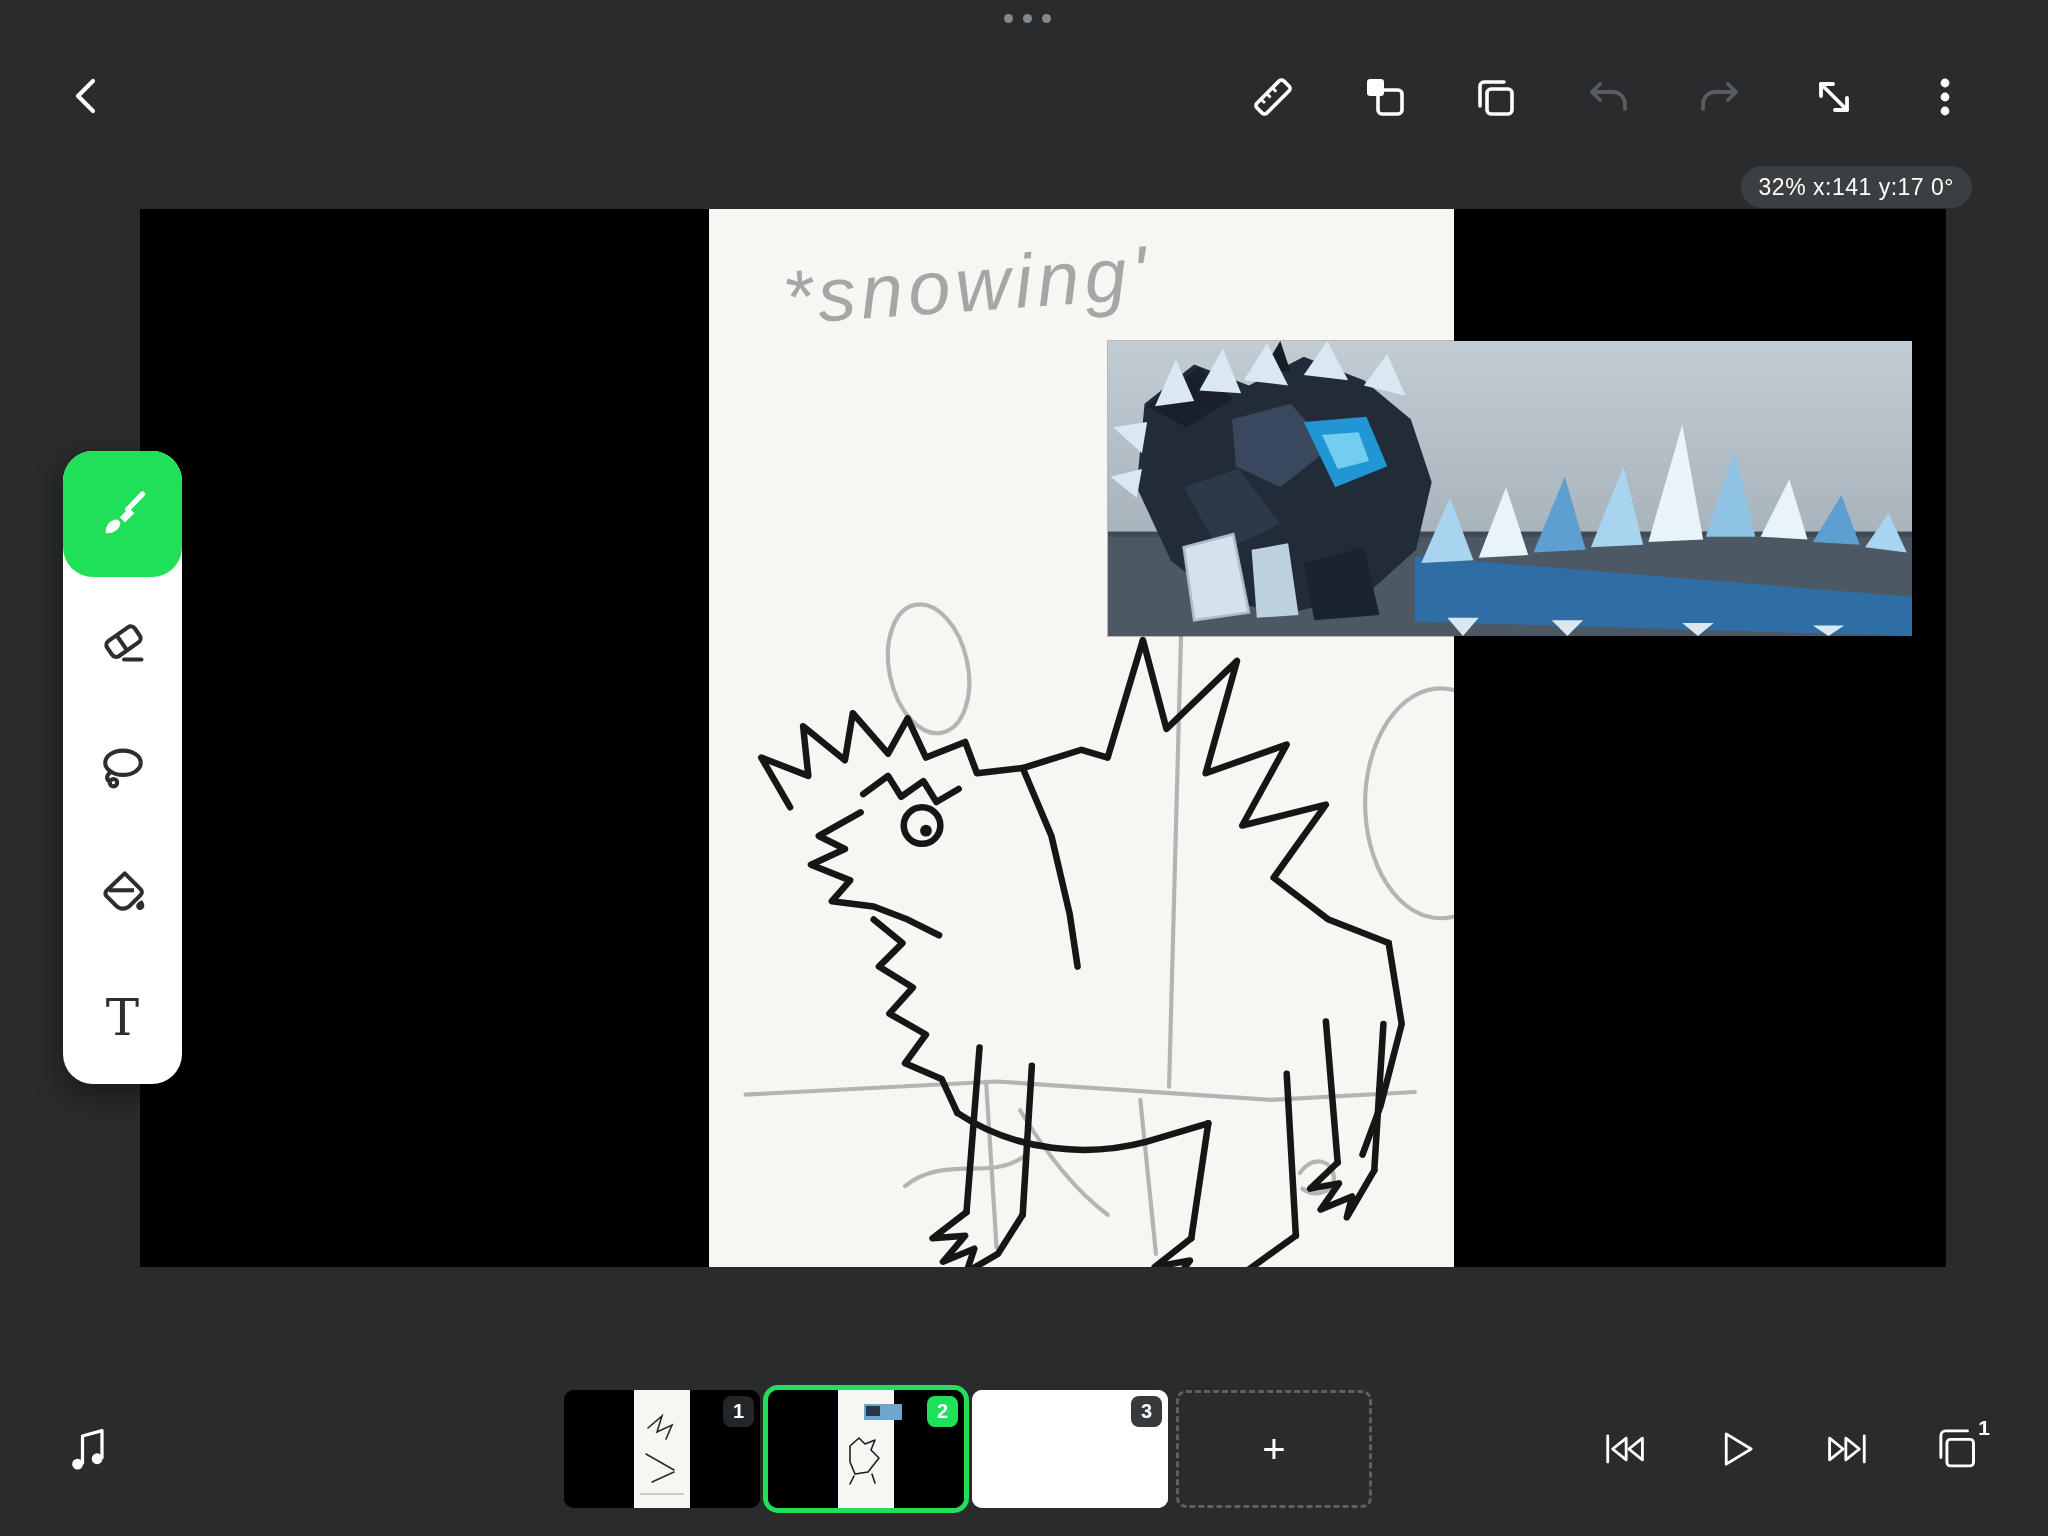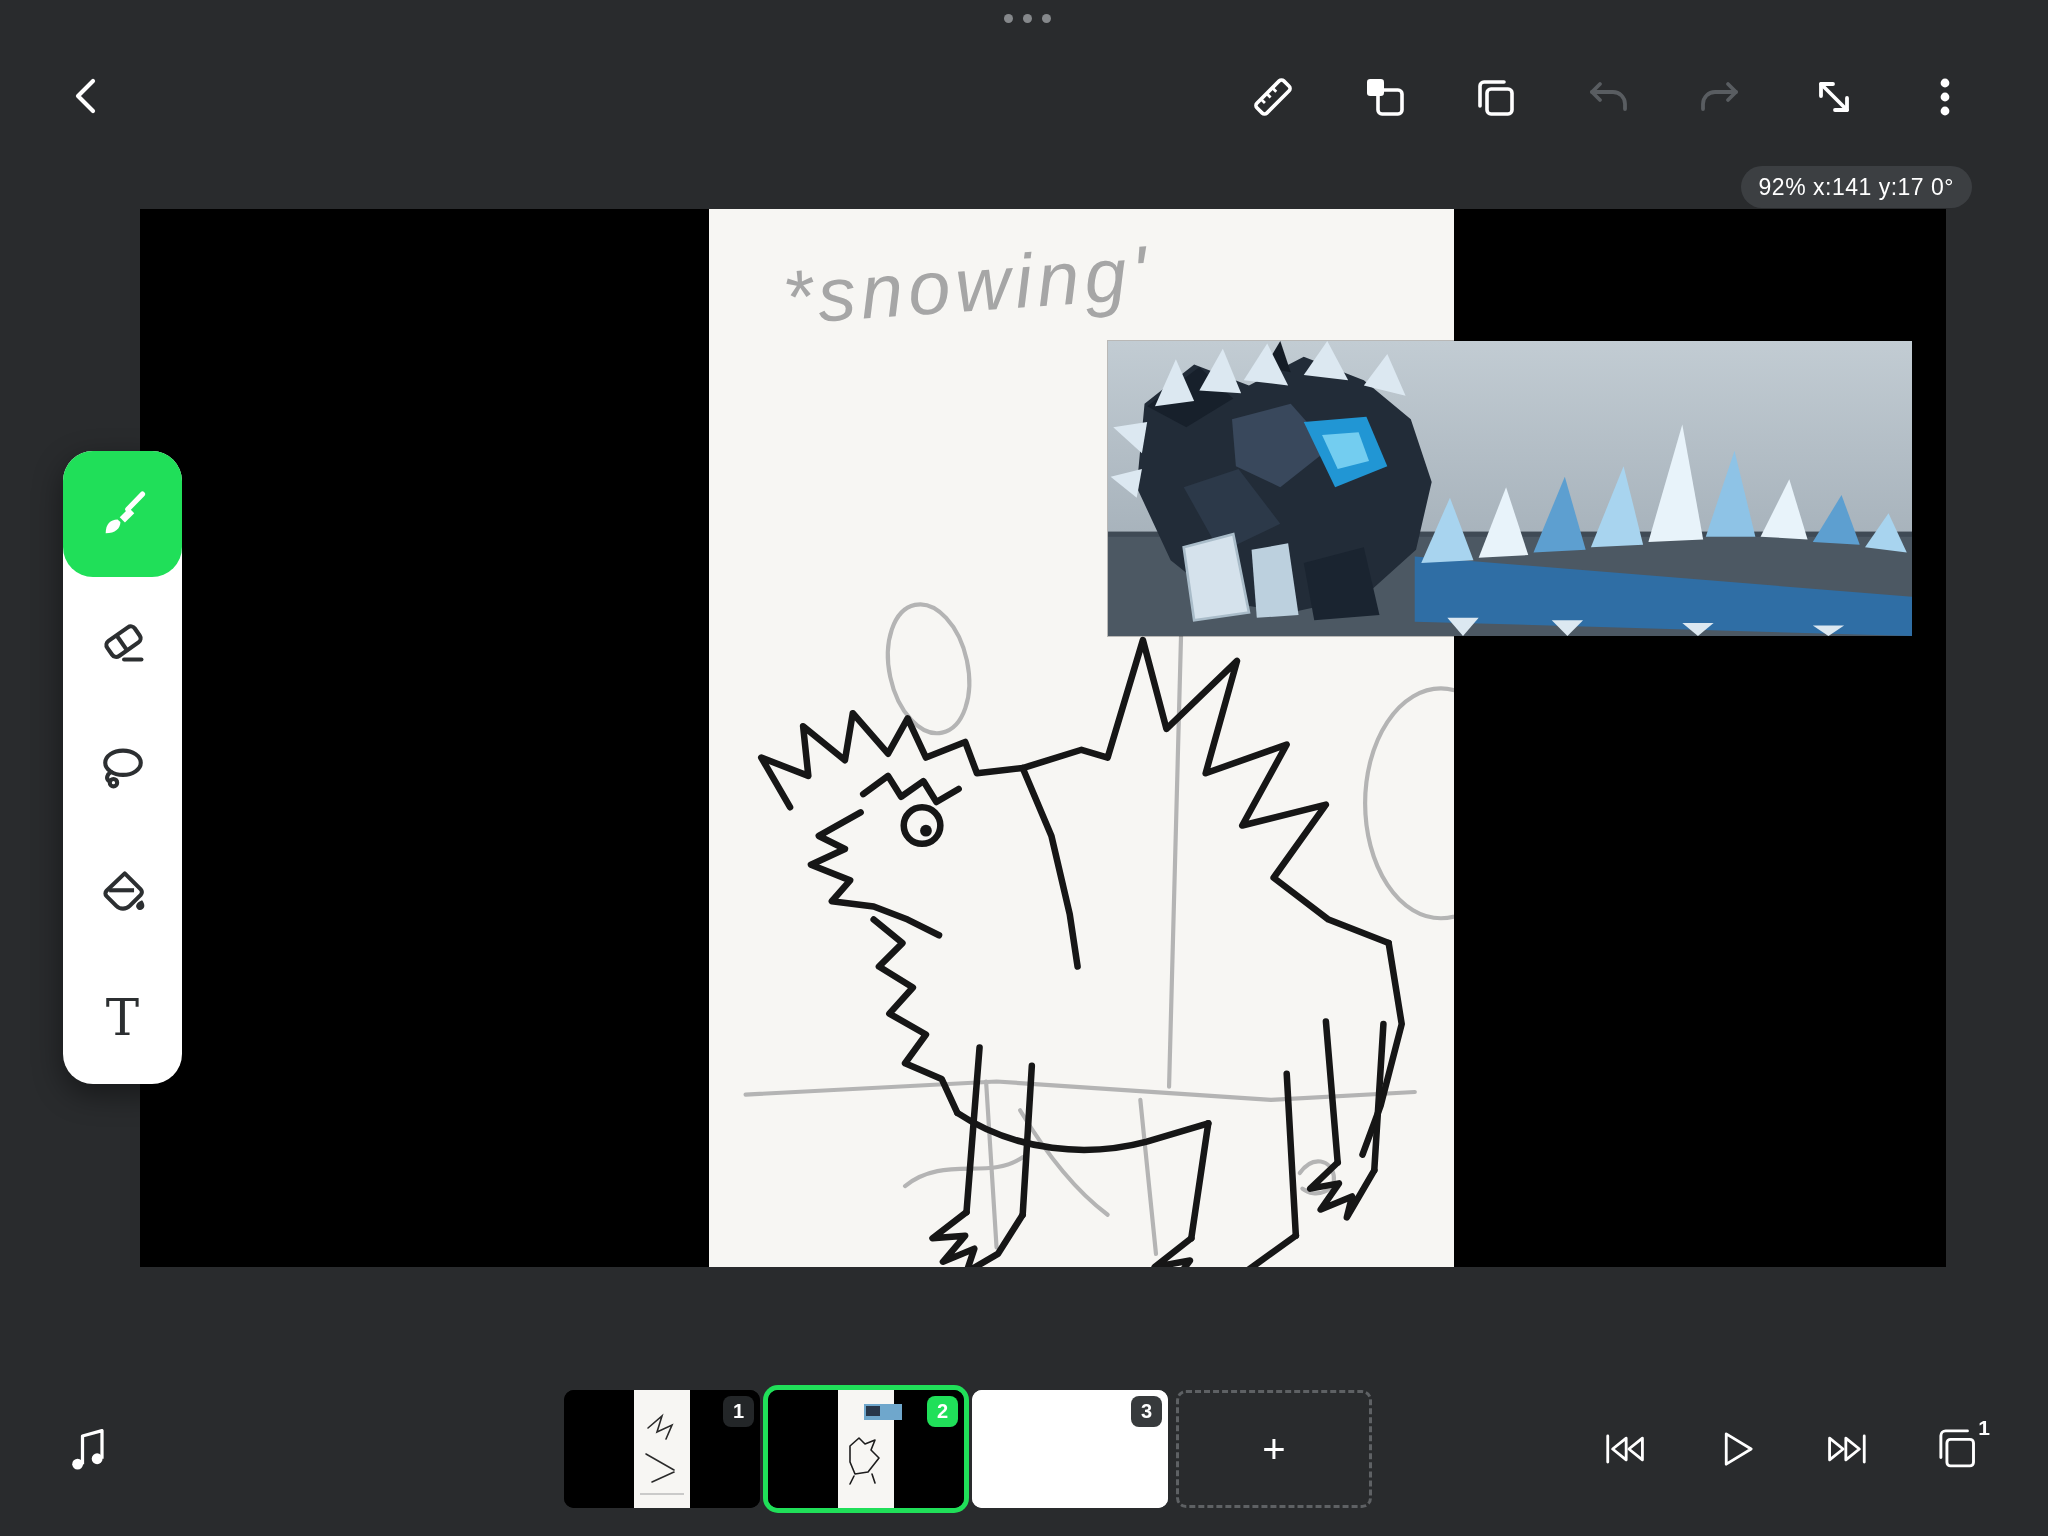--- a/index.html
+++ b/index.html
@@ -132,21 +132,21 @@
 </div>
 
 <div class="icon-btn" style="left:1921px;top:73px;">
   <svg viewBox="0 0 24 24">
     <circle cx="12" cy="5" r="2.2" fill="#fff"></circle>
     <circle cx="12" cy="12" r="2.2" fill="#fff"></circle>
     <circle cx="12" cy="19" r="2.2" fill="#fff"></circle>
   </svg>
 </div>
 
-<div class="status-pill">92% x:141 y:17 0°</div>
+<div class="status-pill">32% x:141 y:17 0°</div>
 
 <div class="stage">
 
   <div class="paper">
     <svg viewBox="0 0 570 810" preserveAspectRatio="none">
 
       <g stroke="#b4b4b4" stroke-width="3.2" fill="none" stroke-linecap="round" stroke-linejoin="round">
         <ellipse cx="168" cy="352" rx="30" ry="50" transform="rotate(-12 168 352)"></ellipse>
         <ellipse cx="560" cy="455" rx="58" ry="88"></ellipse>
         <path d="M28 678 L220 668 L430 682 L540 676"></path>

